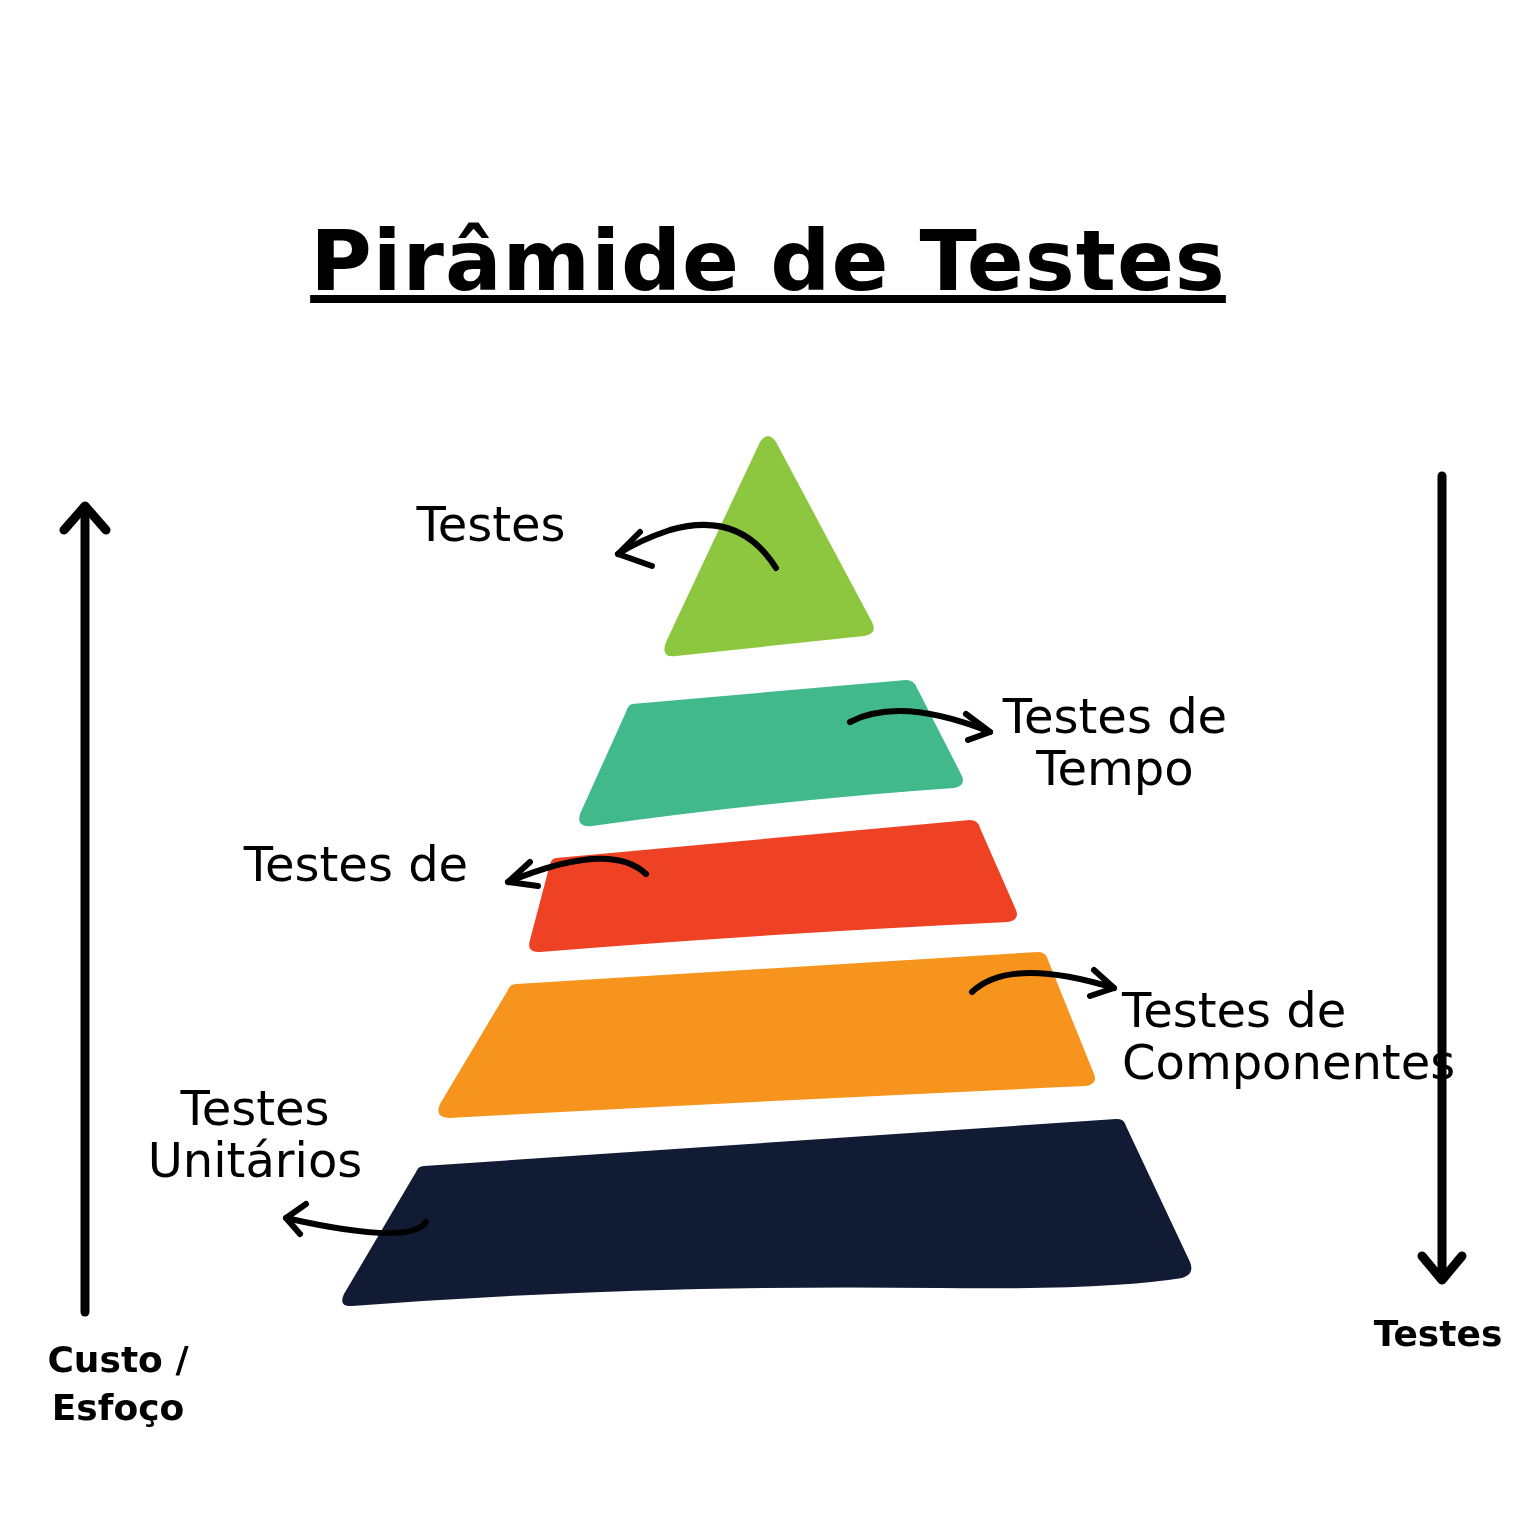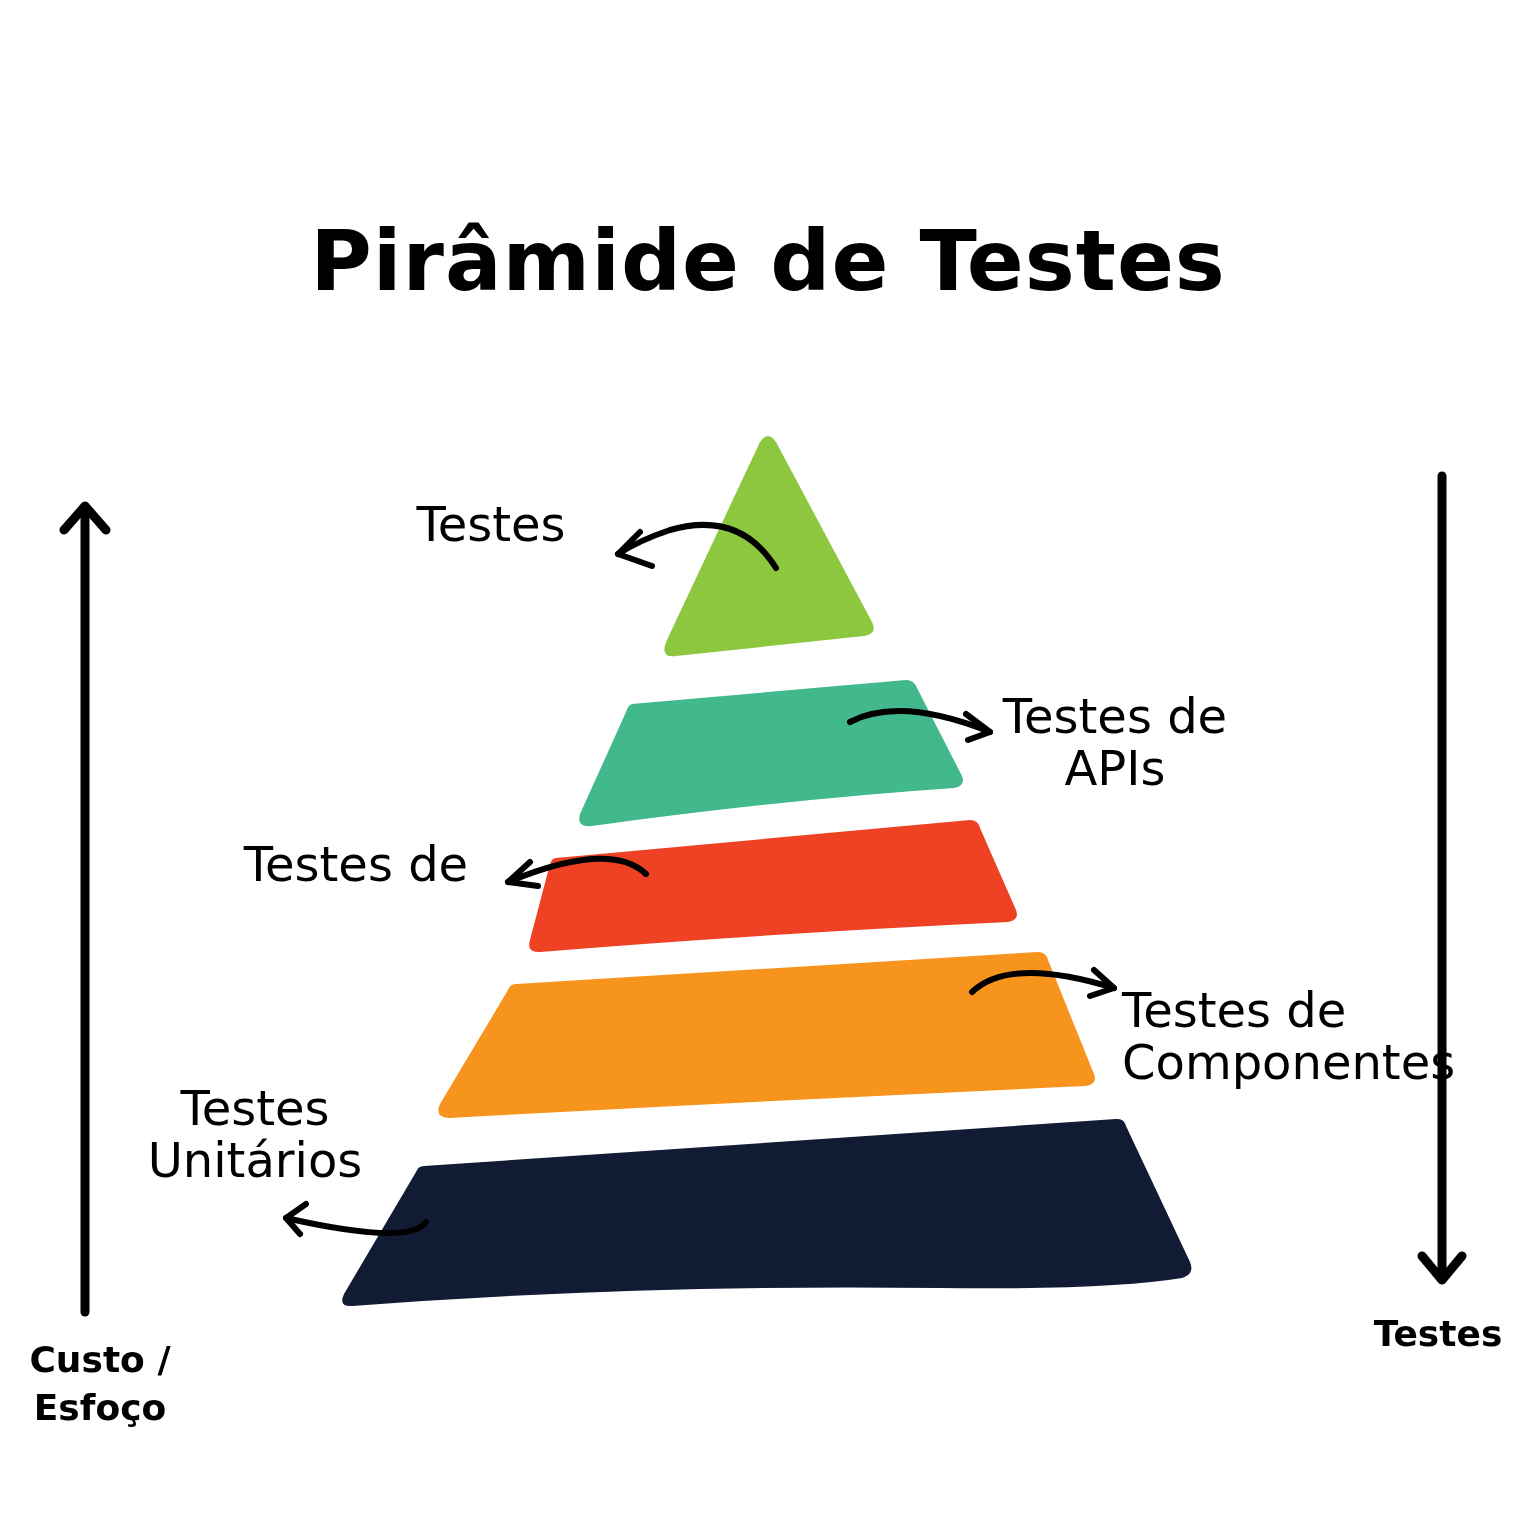--- a/index.html
+++ b/index.html
@@ -1,17 +1,17 @@
 <!DOCTYPE html>
 <html><head>
 <meta charset="utf-8">
 <style>
   html, body { margin: 0; padding: 0; background: #ffffff; }
   body { width: 1536px; height: 1536px; position: relative; overflow: hidden; font-family: "DejaVu Sans", sans-serif; color: #000; }
-  .title { position: absolute; left: 0; width: 1536px; top: 212px; text-align: center; font-size: 84px; font-weight: bold; letter-spacing: 1px; }
+  .title { position: absolute; left: 0; width: 1536px; top: 212px; text-align: center; font-size: 84px; font-weight: bold; letter-spacing: 1px; text-decoration: underline; }
   svg.canvas { position: absolute; left: 0; top: 0; }
   .label { position: absolute; font-size: 48px; line-height: 52px; text-align: center; white-space: nowrap; }
   .label span { display: block; }
   .axis-label { position: absolute; font-size: 36px; font-weight: bold; line-height: 48px; text-align: center; white-space: nowrap; }
   .axis-label span { display: block; }
 </style>
 </head>
 <body>
 
 <div class="title">Pirâmide de Testes</div>
@@ -58,33 +58,33 @@
     <path d="M1442,476 L1442,1276"></path>
     <path d="M1422,1256 L1442,1280 L1462,1256"></path>
   </g>
 </svg>
 
 <div class="label" style="left:366px; top:498px; width:250px;">
   <span>Testes</span>
 </div>
 <div class="label" style="left:1000px; top:690px; width:230px;">
   <span>Testes de</span>
-  <span>APIs</span>
+  <span>Tempo</span>
 </div>
 <div class="label" style="left:226px; top:838px; width:260px;">
   <span>Testes de</span>
 </div>
 <div class="label" style="left:1122px; top:984px; width:310px; text-align:left;">
   <span>Testes de</span>
   <span>Componentes</span>
 </div>
 <div class="label" style="left:140px; top:1082px; width:230px;">
   <span>Testes</span>
   <span>Unitários</span>
 </div>
 
-<div class="axis-label" style="left:10px; top:1336px; width:180px;">
+<div class="axis-label" style="left:28px; top:1336px; width:180px;">
   <span>Custo /</span>
   <span>Esfoço</span>
 </div>
 <div class="axis-label" style="left:1350px; top:1310px; width:176px;">
   <span>Testes</span>
 </div>
 
 </body></html>

